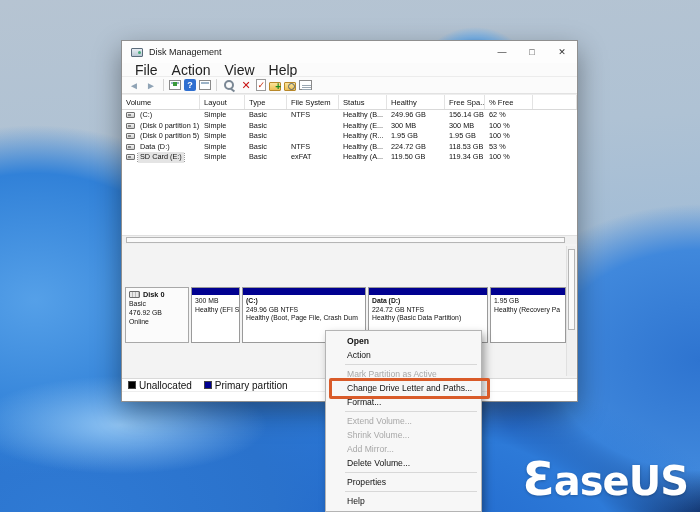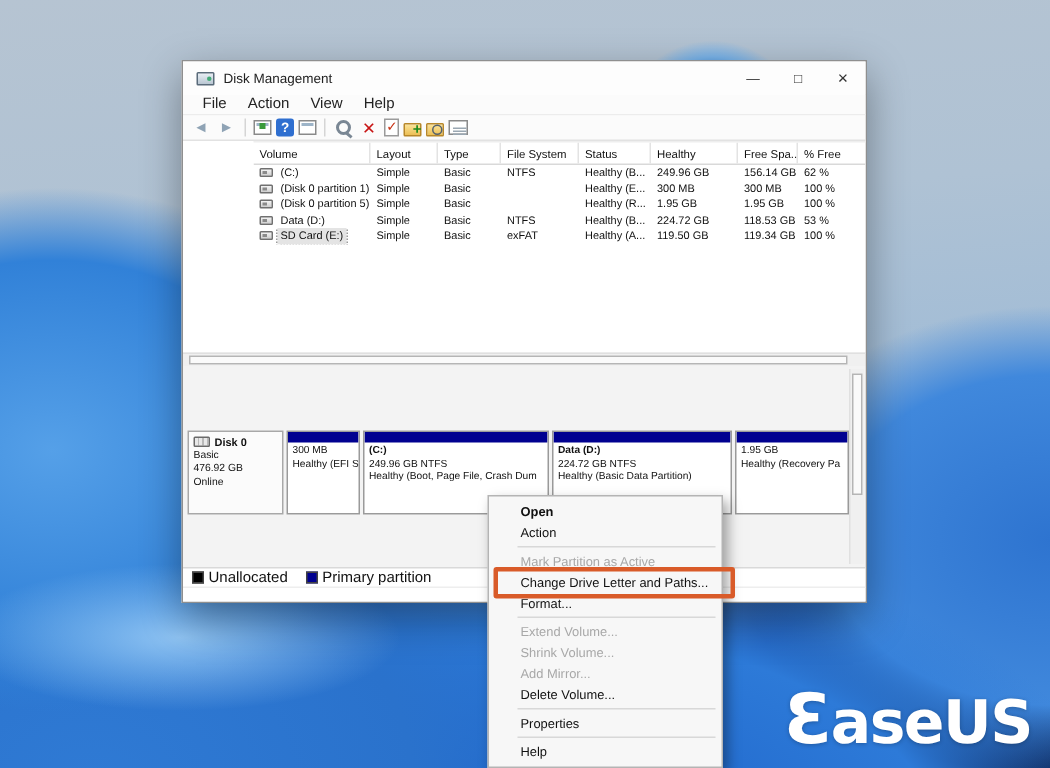--- a/index.html
+++ b/index.html
@@ -33,21 +33,21 @@
   .titlebar { height:22px; background:#fdfdfd; display:flex; align-items:center; padding-left:9px; flex:0 0 auto; }
   .title-icon { width:12px; height:9px; border:1px solid #5a6b7a; border-radius:1px; margin-right:6px;
     background:linear-gradient(#e8eef4,#b9c6d2); position:relative; }
   .title-icon::after { content:""; position:absolute; right:1px; top:2px; width:3px; height:3px; border-radius:50%; background:#4a7; }
   .title-text { font-size:9px; color:#222; }
   .win-controls { margin-left:auto; display:flex; height:100%; }
   .win-btn { width:30px; display:flex; align-items:center; justify-content:center; font-size:9px; color:#333; }
 
   .menubar { height:14px; background:#fbfbfb; display:flex; align-items:center; padding-left:6px;
     border-bottom:1px solid #ececec; flex:0 0 auto; }
-  .menu-item { padding:0 7px; font-size:10px; color:#222; }
+  .menu-item { padding:0 7px; font-size:14px; color:#222; }
 
   .toolbar { height:17px; background:#fbfbfb; display:flex; align-items:center; padding-left:5px; gap:3px;
     border-bottom:1px solid #e2e2e2; flex:0 0 auto; }
   .tbsep { width:1px; height:12px; background:#d5d5d5; margin:0 2px; }
   .tbi { width:14px; height:13px; display:inline-flex; align-items:center; justify-content:center;
     font-size:9px; position:relative; }
   .back-icon::before, .forward-icon::before { color:#8fa3b5; font-size:10px; }
   .back-icon::before { content:"◄"; }
   .forward-icon::before { content:"►"; }
   .console-tree-icon, .action-pane-icon { width:12px; height:10px; border:1px solid #8a8a8a; background:#fff; }
@@ -62,21 +62,21 @@
   .check-doc-icon::after { content:"✓"; position:absolute; color:#c83214; font-size:9px; font-weight:bold; right:0; bottom:0; }
   .folder-add-icon, .folder-search-icon { width:12px; height:9px; background:linear-gradient(#fbe49a,#ecbf55);
     border:1px solid #b8882a; border-radius:1px; margin-top:2px; }
   .folder-add-icon::after { content:"+"; position:absolute; right:-1px; top:-2px; color:#1d8a1d; font-weight:bold; font-size:10px; }
   .folder-search-icon::after { content:""; position:absolute; right:0; top:0; width:5px; height:5px; border:1.5px solid #55626e; border-radius:50%; }
   .properties-icon { width:13px; height:10px; border:1px solid #8a8a8a;
     background:linear-gradient(#fff,#fff) , repeating-linear-gradient(#fff 0 2px, #b9c6d2 2px 3px); background-blend-mode:normal; }
   .properties-icon::before { content:""; position:absolute; left:2px; top:4px; width:9px; height:1px; background:#9aa7b2; box-shadow:0 2px 0 #9aa7b2, 0 4px 0 #9aa7b2; }
 
   
-  .volume-pane { height:141px; background:#fff; flex:0 0 auto; overflow:hidden; border-top:1px solid #eee;margin-left:47px; }
+  .volume-pane { height:141px; background:#fff; flex:0 0 auto; overflow:hidden; border-top:1px solid #eee; }
   .vt-grid { display:grid; grid-template-columns:78px 45px 42px 52px 48px 58px 40px 48px 1fr; }
   .vt-header { border-bottom:1px solid #d9d9d9; }
   .vt-header .th { font-size:7.6px; padding:3px 0 2px 4px; border-right:1px solid #e3e3e3; color:#111; white-space:nowrap; overflow:hidden; }
   .vt-row { height:10.5px; align-items:center; }
   .vt-row .td { font-size:7.3px; line-height:10.5px; padding-left:4px; white-space:nowrap; overflow:hidden; color:#111; }
   .vt-row .td.vol { display:flex; align-items:center; gap:3px; }
   .vol-icon { flex:0 0 auto; width:9px; height:6px; border:1px solid #707070; border-radius:1px;
     background:linear-gradient(#f4f4f4,#cfcfcf); position:relative; }
   .vol-icon::after { content:""; position:absolute; left:1px; top:1px; width:3px; height:2px; background:#8a8a8a; }
   .vt-row.selected .vol-label { background:#e4e4e4; outline:1px dotted #9a9a9a; }

